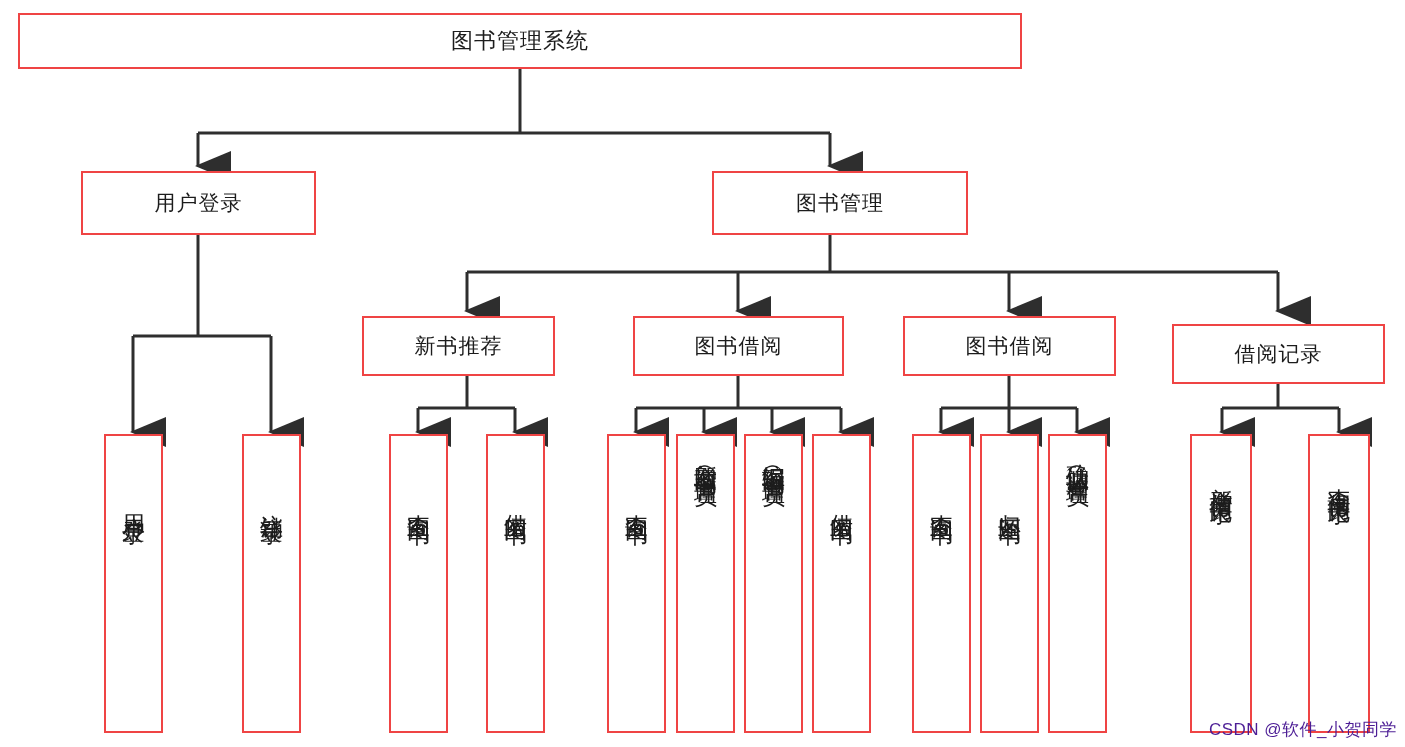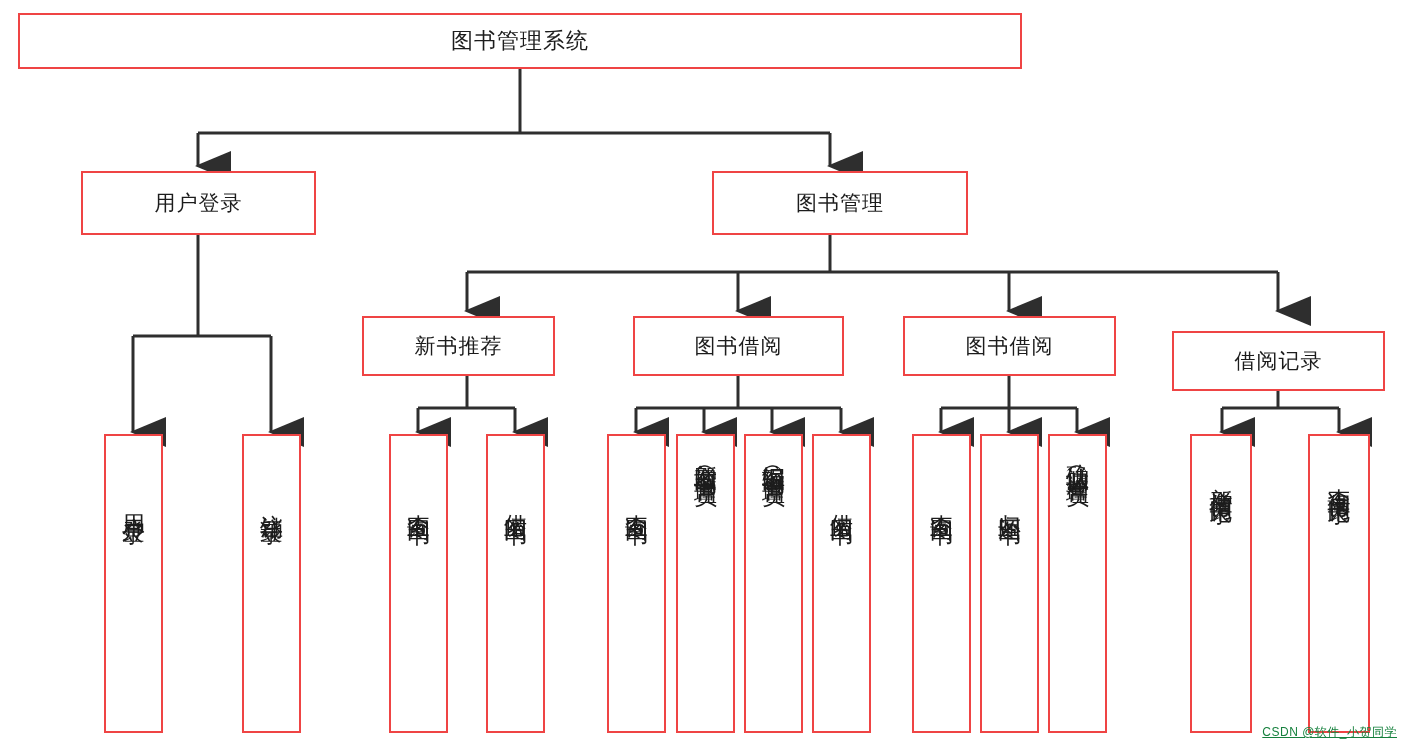--- a/index.html
+++ b/index.html
@@ -47,26 +47,25 @@
     letter-spacing:3px;
     line-height:1;
     white-space:nowrap;
   }
   .node.v.tall{padding-top:10px;}
   .node.v.mid{padding-top:60px;}
 
   #watermark{
     position:absolute;
     right:8px;bottom:6px;
-    font-size:12px;
-    color:#15803d;
+    font-size:17px;
+    color:#4c1d95;
     letter-spacing:.5px;
     white-space:nowrap;
     user-select:none;
-    text-decoration:underline;
   }
 </style>
 </head>
 <body>
 
 <div id="canvas">
 
   <svg class="links" viewBox="0 0 1405 747" xmlns="http://www.w3.org/2000/svg">
     <defs>
       <marker id="arrow" viewBox="0 0 10 12" refX="5" refY="11" markerWidth="10" markerHeight="12" orient="auto-start-reverse">
@@ -130,21 +129,21 @@
 
   <div class="node h" style="left:362px;top:316px;width:193px;height:60px;">
     <span class="lbl">新书推荐</span>
   </div>
   <div class="node h" style="left:633px;top:316px;width:211px;height:60px;">
     <span class="lbl">图书借阅</span>
   </div>
   <div class="node h" style="left:903px;top:316px;width:213px;height:60px;">
     <span class="lbl">图书借阅</span>
   </div>
-  <div class="node h" style="left:1172px;top:331px;width:213px;height:60px;">
+  <div class="node h" style="left:1172px;top:324px;width:213px;height:60px;">
     <span class="lbl">借阅记录</span>
   </div>
 
   <div class="node v mid" style="left:104px;top:434px;width:59px;height:299px;">
     <span class="lbl">用户登录</span>
   </div>
   <div class="node v mid" style="left:242px;top:434px;width:59px;height:299px;">
     <span class="lbl">注销登录</span>
   </div>
 

